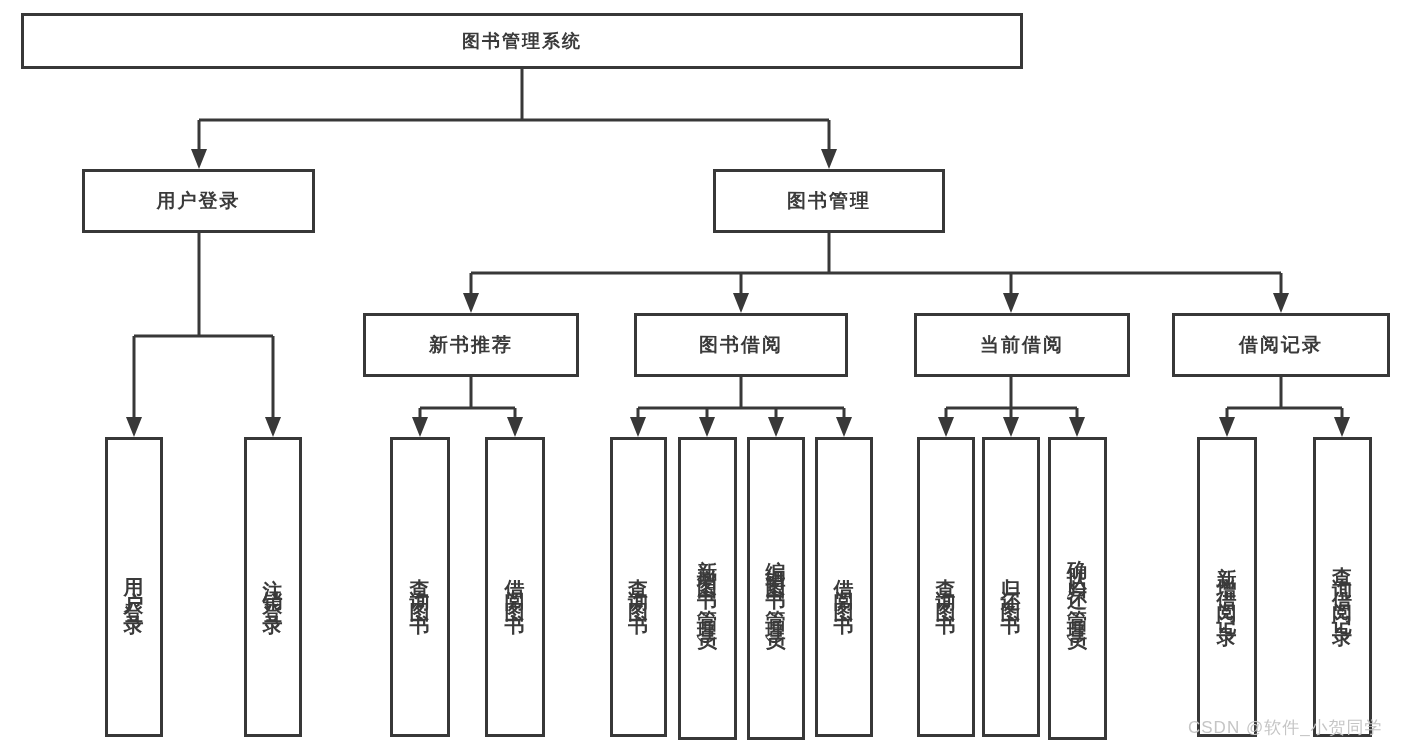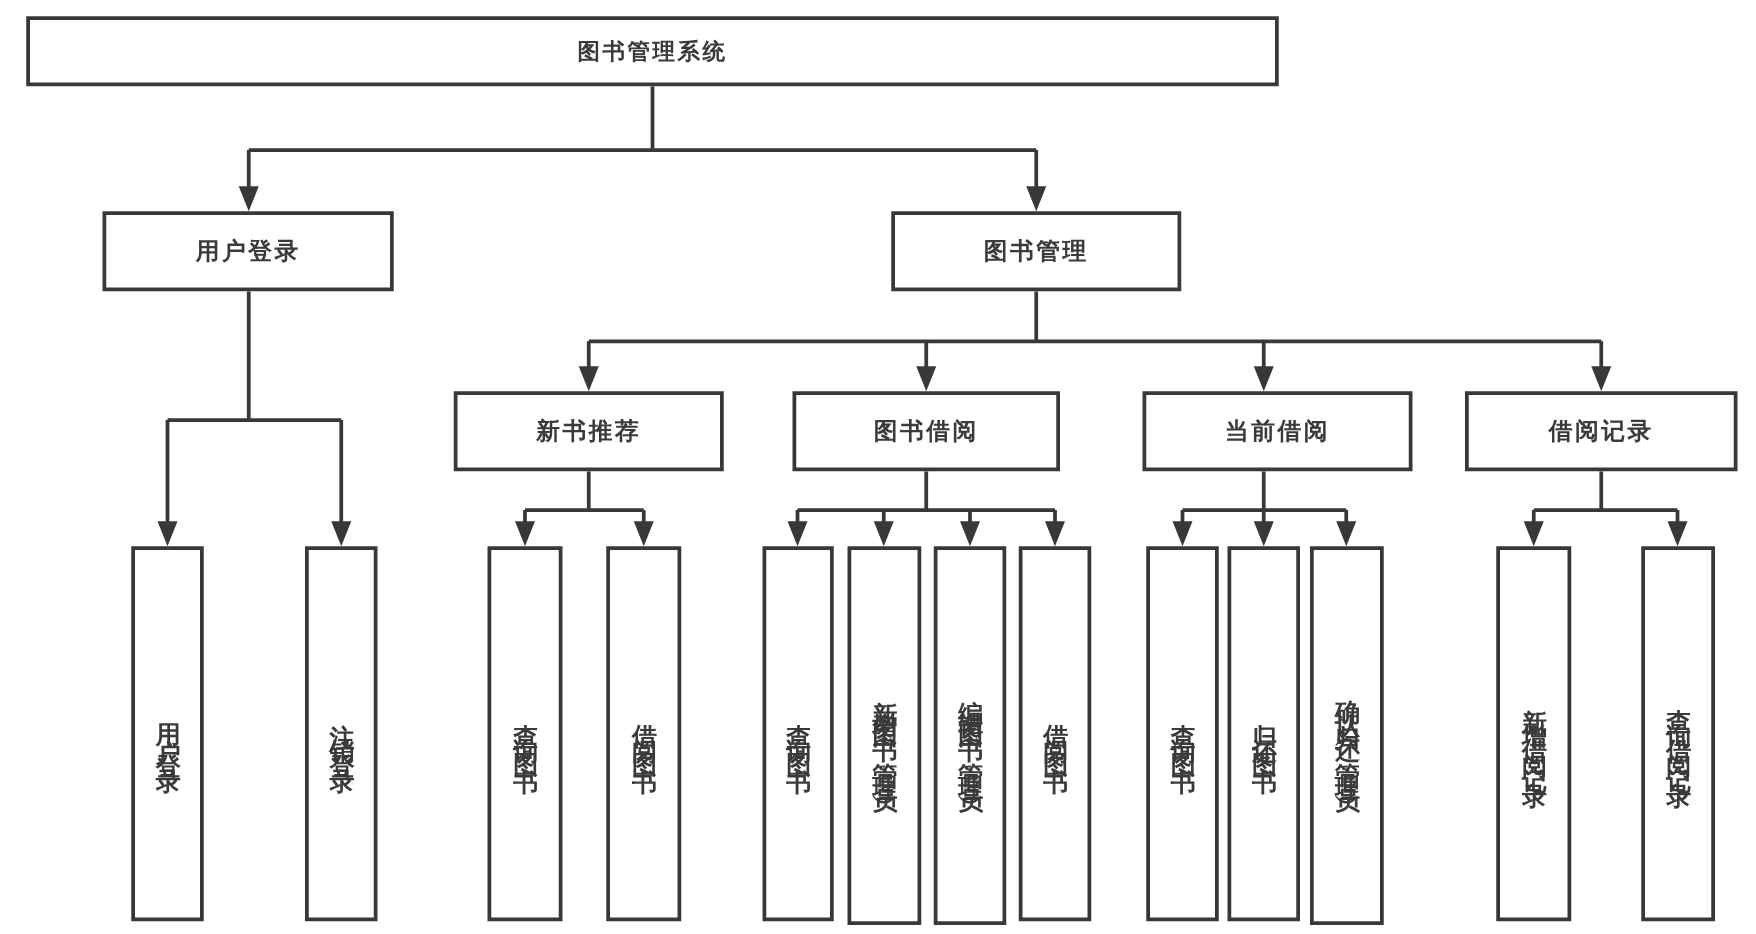--- a/index.html
+++ b/index.html
@@ -177,14 +177,15 @@
     <span>确认归还（管理员）</span>
   </div>
 
   <div class="node vnode" style="left:1197px; top:437px; width:60px; height:300px;">
     <span>新增借阅记录</span>
   </div>
   <div class="node vnode" style="left:1313px; top:437px; width:59px; height:300px;">
     <span>查询借阅记录</span>
   </div>
 
+  <div class="watermark">CSDN @软件_小贺同学</div>
 
 </div>
 
 </body></html>

